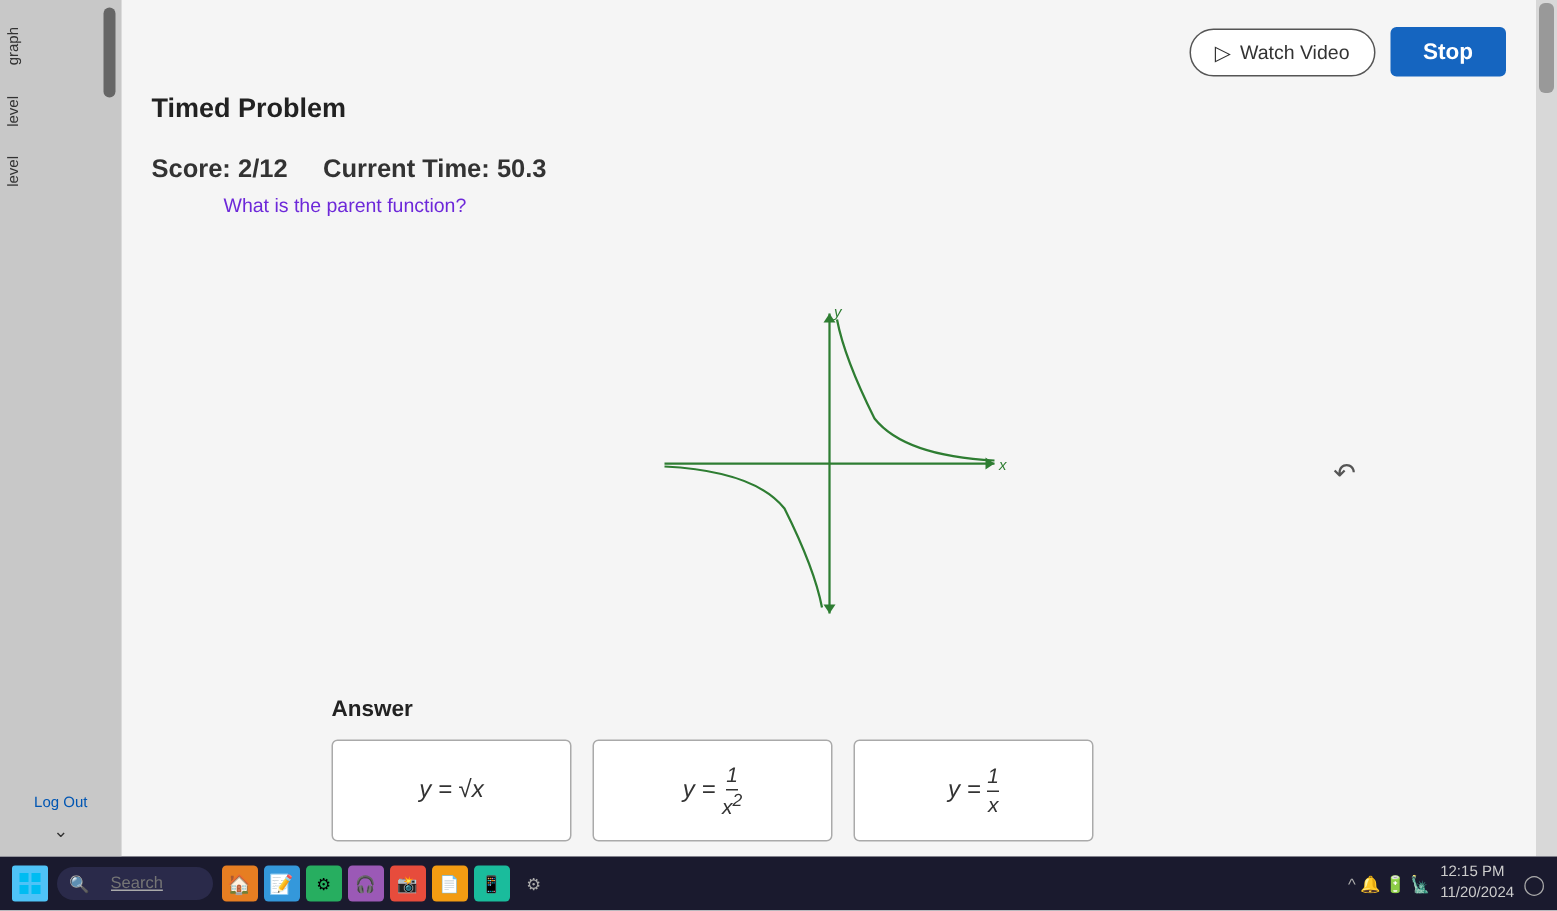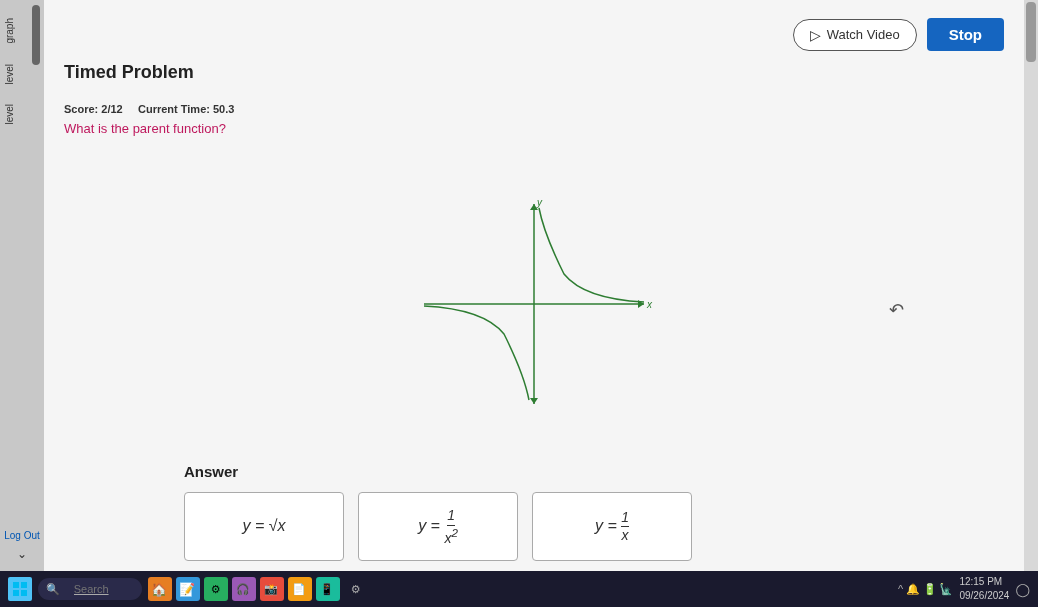--- a/index.html
+++ b/index.html
@@ -14,21 +14,21 @@
     }
 
     .main-content {
       display: flex;
       flex: 1;
       overflow: hidden;
     }
 
     
     .sidebar {
-      width: 44px;
+      width: 81px;
       background: #c8c8c8;
       display: flex;
       flex-direction: column;
       align-items: center;
       padding-top: 10px;
       position: relative;
     }
 
     .sidebar-item {
       width: 100%;
@@ -91,34 +91,35 @@
 
     .page-title {
       font-size: 18px;
       font-weight: bold;
       color: #222;
       margin-bottom: 8px;
       margin-top: 48px;
     }
 
     .score-row {
-      font-size: 11px;
+      font-size: 17px;
       color: #333;
       margin-bottom: 6px;
       margin-top: 20px;
     }
 
     .score-row span {
       font-weight: bold;
     }
 
     .question-text {
       font-size: 13px;
-      color: #be185d;
+      color: #6d28d9;
       margin-bottom: 0;
+      margin-left: 48px;
     }
 
     .header-right {
       display: flex;
       align-items: center;
       gap: 10px;
       margin-top: 4px;
     }
 
     .watch-video-btn {
@@ -411,17 +412,17 @@
     <div class="taskbar-icon" style="background:#e74c3c;font-size:11px;">📸</div>
     <div class="taskbar-icon" style="background:#f39c12;font-size:11px;">📄</div>
     <div class="taskbar-icon" style="background:#1abc9c;font-size:11px;">📱</div>
     <div class="taskbar-icon" style="font-size:11px;color:#aaa;">⚙</div>
   </div>
 
   <div class="taskbar-right">
     <span style="font-size:11px;color:#aaa;">^ 🔔 🔋 🗽</span>
     <div class="time-display">
       <div>12:15 PM</div>
-      <div>09/26/2024</div>
+      <div>11/20/2024</div>
     </div>
     <span style="font-size:13px;color:#aaa;">◯</span>
   </div>
 </div>
 
 </body></html>

